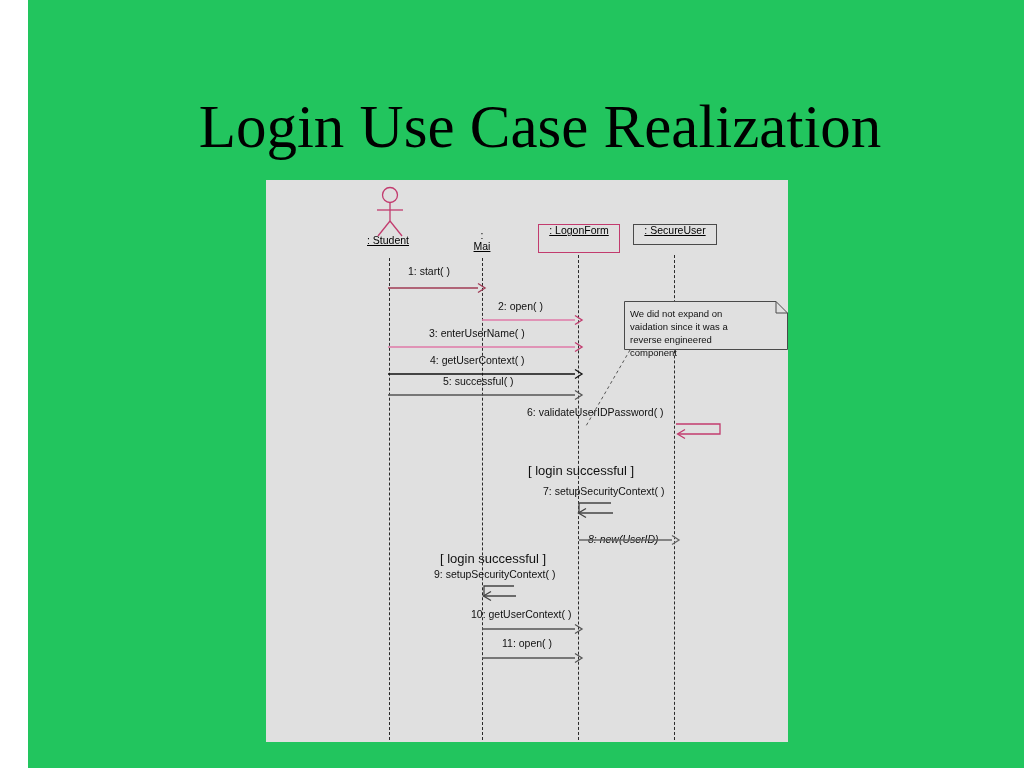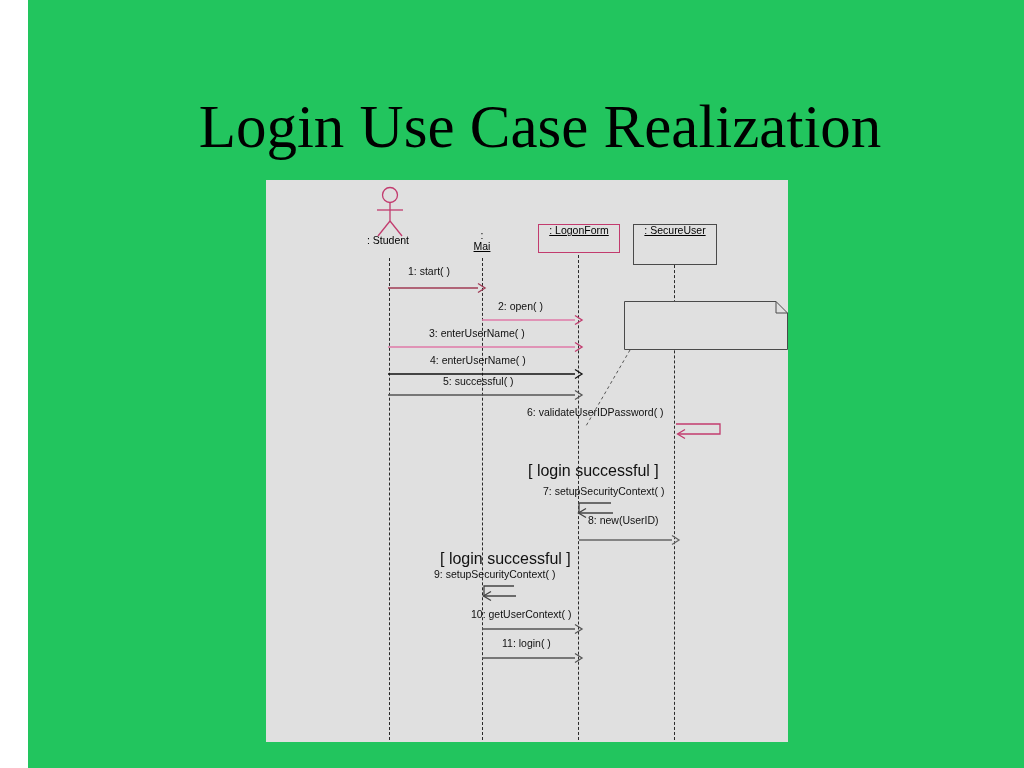--- a/index.html
+++ b/index.html
@@ -70,20 +70,21 @@
     color: #000;
     line-height: 11px;
     white-space: nowrap;
   }
   .plain-label .u { text-decoration: underline; text-align: center; }
 
   .actor-label {
     position: absolute;
     font-size: 10.5px;
     color: #000;
+    text-decoration: underline;
     white-space: nowrap;
     line-height: 1;
   }
 
   
   .lifeline {
     position: absolute;
     width: 0;
     border-left: 1px dashed #2a2a2a;
   }
@@ -91,21 +92,21 @@
   
   .msg-label {
     position: absolute;
     font-size: 10.5px;
     color: #111;
     white-space: nowrap;
     line-height: 11px;
   }
   .guard-label {
     position: absolute;
-    font-size: 16px;
+    font-size: 13px;
     color: #111;
     white-space: nowrap;
     line-height: 11px;
   }
   .arrow-svg { position: absolute; overflow: visible; }
 
   
   #note-box {
     position: absolute;
     background: #e0e0e0;
@@ -143,21 +144,21 @@
 
     <div class="plain-label" style="left:196px; top:50px; width:40px;">
       <span>:</span><br>
       <span class="u">Mai</span>
     </div>
 
     <div class="obj-box form" style="left:272px; top:44px; width:82px; height:29px;">
       <span class="obj-label">: LogonForm</span>
     </div>
 
-    <div class="obj-box secure" style="left:367px; top:44px; width:84px; height:41px;">
+    <div class="obj-box secure" style="left:367px; top:44px; width:84px; height:21px;">
       <span class="obj-label">: SecureUser</span>
     </div>
 
     <div class="msg-label" style="left:142px; top:86px;">1: start( )</div>
     <svg class="arrow-svg" style="left:120px; top:102px;" width="102" height="12">
       <line x1="2" y1="6" x2="92" y2="6" stroke="#a03b55" stroke-width="1.6"></line>
       <path d="M92,1.5 L99,6 L92,10.5" fill="none" stroke="#a03b55" stroke-width="1.4"></path>
     </svg>
 
     <div class="msg-label" style="left:232px; top:121px;">2: open( )</div>
@@ -165,21 +166,21 @@
       <line x1="2" y1="6" x2="95" y2="6" stroke="#e07aa8" stroke-width="1.4"></line>
       <path d="M95,1.5 L102,6 L95,10.5" fill="none" stroke="#c23b6e" stroke-width="1.4"></path>
     </svg>
 
     <div class="msg-label" style="left:163px; top:148px;">3: enterUserName( )</div>
     <svg class="arrow-svg" style="left:120px; top:161px;" width="200" height="12">
       <line x1="2" y1="6" x2="189" y2="6" stroke="#e07aa8" stroke-width="1.3"></line>
       <path d="M189,1.5 L196,6 L189,10.5" fill="none" stroke="#c23b6e" stroke-width="1.4"></path>
     </svg>
 
-    <div class="msg-label" style="left:164px; top:175px;">4: enterUserName( )</div>
+    <div class="msg-label" style="left:164px; top:175px;">4: getUserContext( )</div>
     <svg class="arrow-svg" style="left:120px; top:188px;" width="200" height="12">
       <line x1="2" y1="6" x2="189" y2="6" stroke="#111111" stroke-width="1.3"></line>
       <path d="M189,1.5 L196,6 L189,10.5" fill="none" stroke="#111111" stroke-width="1.3"></path>
     </svg>
 
     <div class="msg-label" style="left:177px; top:196px;">5: successful( )</div>
     <svg class="arrow-svg" style="left:120px; top:209px;" width="200" height="12">
       <line x1="2" y1="6" x2="189" y2="6" stroke="#555555" stroke-width="1.3"></line>
       <path d="M189,1.5 L196,6 L189,10.5" fill="none" stroke="#555555" stroke-width="1.3"></path>
     </svg>
@@ -191,48 +192,52 @@
     </svg>
 
     <div class="guard-label" style="left:262px; top:285px;">[ login successful ]</div>
 
     <div class="msg-label" style="left:277px; top:306px;">7: setupSecurityContext( )</div>
     <svg class="arrow-svg" style="left:287px; top:319px;" width="62" height="22">
       <polyline points="58,4 26,4 26,14 60,14" fill="none" stroke="#444444" stroke-width="1.3"></polyline>
       <path d="M33,9.5 L25.5,14 L33,18.5" fill="none" stroke="#444444" stroke-width="1.3"></path>
     </svg>
 
-    <div class="msg-label" style="left:322px; top:335px;">8: new(UserID)</div>
+    <div class="msg-label" style="left:322px; top:354px;font-style:italic;">8: new(UserID)</div>
     <svg class="arrow-svg" style="left:311px; top:354px;" width="105" height="12">
       <line x1="2" y1="6" x2="95" y2="6" stroke="#666666" stroke-width="1.3"></line>
       <path d="M95,1.5 L102,6 L95,10.5" fill="none" stroke="#666666" stroke-width="1.3"></path>
     </svg>
 
     <div class="guard-label" style="left:174px; top:373px;">[ login successful ]</div>
 
     <div class="msg-label" style="left:168px; top:389px;">9: setupSecurityContext( )</div>
     <svg class="arrow-svg" style="left:192px; top:402px;" width="62" height="22">
       <polyline points="56,4 26,4 26,14 58,14" fill="none" stroke="#444444" stroke-width="1.3"></polyline>
       <path d="M33,9.5 L25.5,14 L33,18.5" fill="none" stroke="#444444" stroke-width="1.3"></path>
     </svg>
 
     <div class="msg-label" style="left:205px; top:429px;">10: getUserContext( )</div>
     <svg class="arrow-svg" style="left:214px; top:443px;" width="105" height="12">
       <line x1="2" y1="6" x2="95" y2="6" stroke="#555555" stroke-width="1.3"></line>
       <path d="M95,1.5 L102,6 L95,10.5" fill="none" stroke="#555555" stroke-width="1.3"></path>
     </svg>
 
-    <div class="msg-label" style="left:236px; top:458px;">11: login( )</div>
+    <div class="msg-label" style="left:236px; top:458px;">11: open( )</div>
     <svg class="arrow-svg" style="left:214px; top:472px;" width="105" height="12">
       <line x1="2" y1="6" x2="95" y2="6" stroke="#555555" stroke-width="1.3"></line>
       <path d="M95,1.5 L102,6 L95,10.5" fill="none" stroke="#555555" stroke-width="1.3"></path>
     </svg>
 
     <svg id="note-box" style="left:358px; top:121px;" width="164" height="49" viewBox="0 0 164 49">
       <path d="M0.5,0.5 L152,0.5 L163.5,12 L163.5,48.5 L0.5,48.5 Z" fill="#e0e0e0" stroke="#4a4a4a" stroke-width="1"></path>
       <path d="M152,0.5 L152,12 L163.5,12" fill="none" stroke="#4a4a4a" stroke-width="1"></path>
     </svg>
+    <div id="note-text" style="left:364px; top:127px; width:150px;">We did not expand on
+vaidation since it was a
+reverse engineered
+component</div>
     <svg class="arrow-svg" style="left:318px; top:168px;" width="48" height="80">
       <line x1="46" y1="2" x2="2" y2="78" stroke="#555555" stroke-width="1" stroke-dasharray="3,3"></line>
     </svg>
 
   </div>
 </div>
 
 </body></html>

